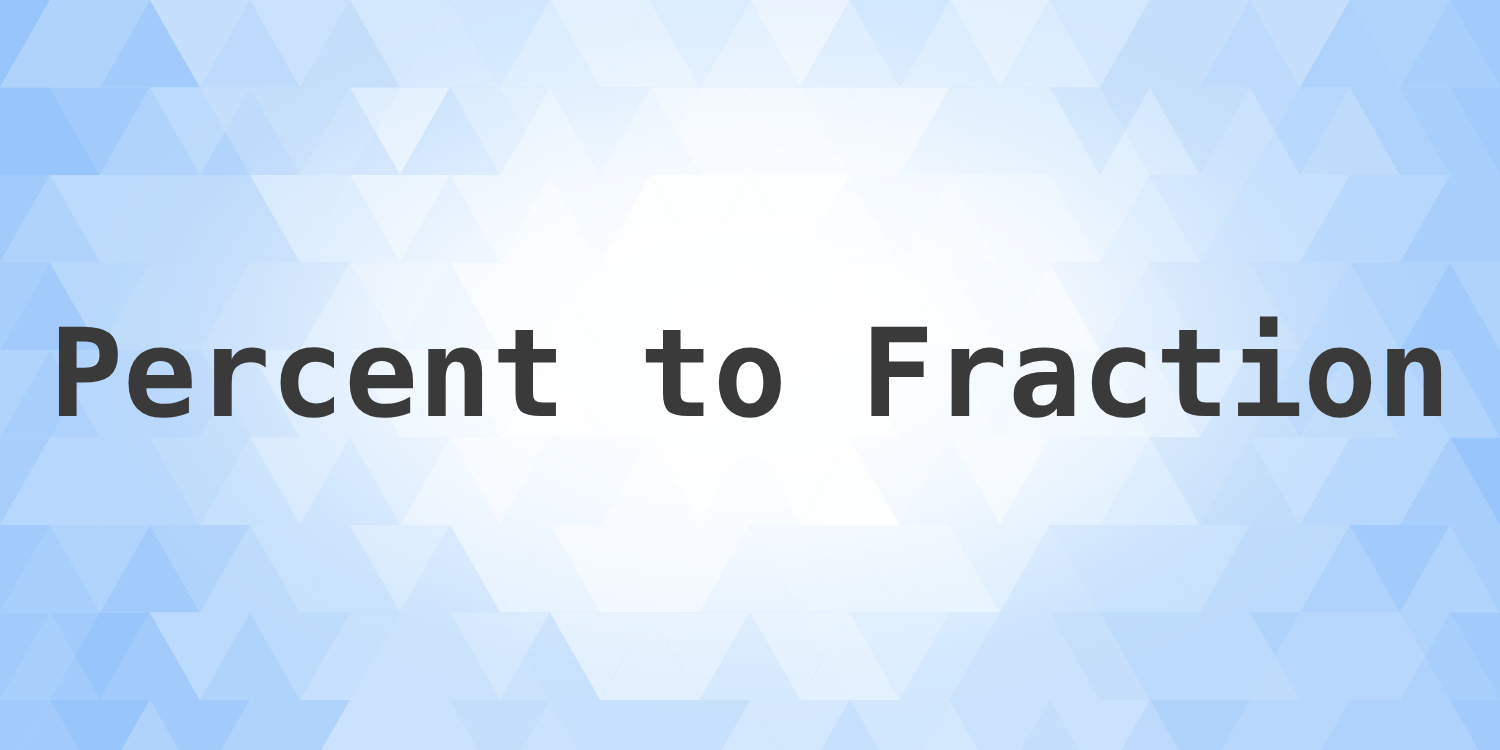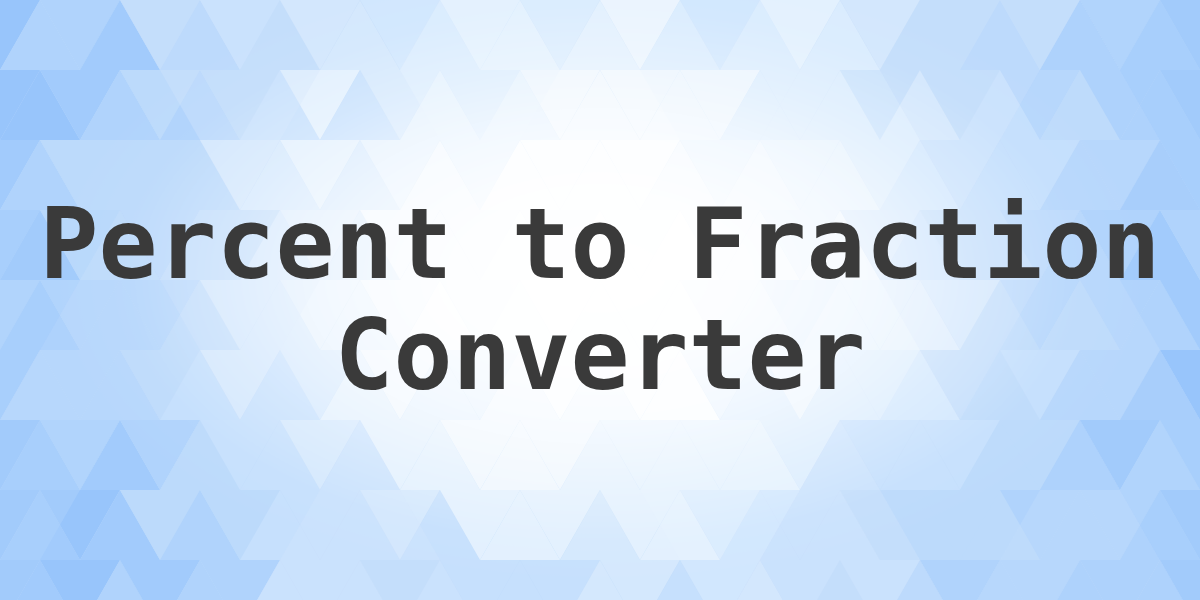--- a/index.html
+++ b/index.html
@@ -512,16 +512,15 @@
           <polygon points="960.0,840.0 1200.0,840.0 1080.0,630.0" fill="#b4d6fc" opacity="0.38"></polygon>
           <polygon points="1080.0,630.0 1320.0,630.0 1200.0,840.0" fill="#b4d6fc" opacity="0.38"></polygon>
         </g>
     </svg>
   </div>
 
   <div id="center-glow"></div>
 
   <div id="title-block">
     <span class="title-line">Percent to Fraction</span>
-    <span class="title-line">Converter</span>
   </div>
 
 </div>
 
 </body></html>

